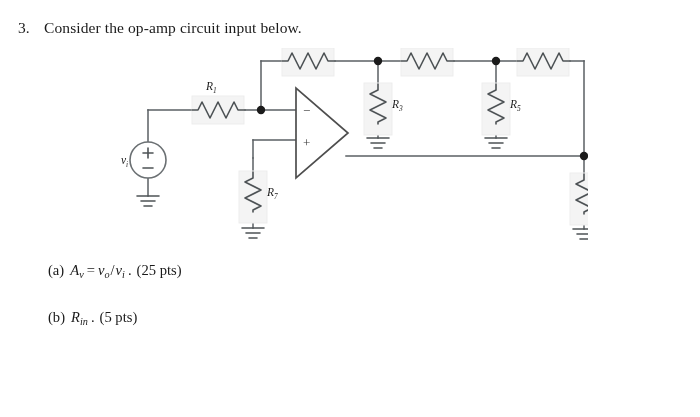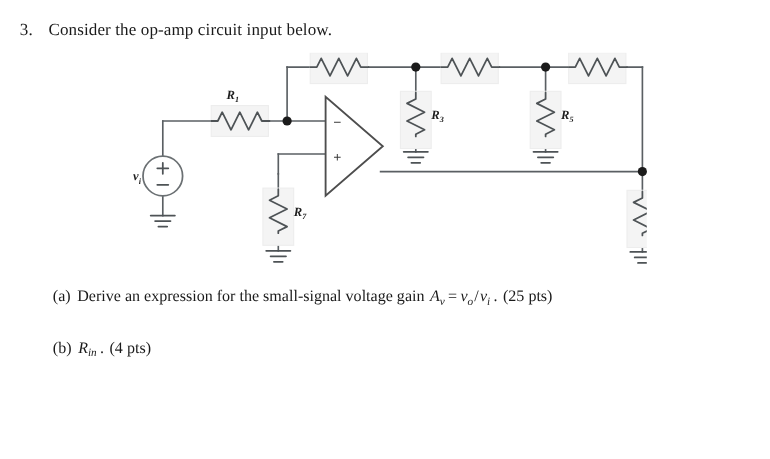--- a/index.html
+++ b/index.html
@@ -68,21 +68,20 @@
   .frac-slash { font-style: normal; margin: 0 1px; }
   .period { font-style: normal; margin-left: 3px; }
 
   
   #circuit-figure {
     position: absolute;
     left: 118px;
     top: 48px;
     width: 470px;
     height: 205px;
-    font-weight: bold;
   }
   #circuit-figure svg {
     display: block;
     width: 470px;
     height: 205px;
   }
   .wire {
     stroke: #5a5f63;
     stroke-width: 1.5;
     fill: none;
@@ -284,24 +283,23 @@
       <circle class="node-dot" cx="143" cy="62" r="4.2"></circle>
       <circle class="node-dot" cx="260" cy="13" r="4.2"></circle>
       <circle class="node-dot" cx="378" cy="13" r="4.2"></circle>
       <circle class="node-dot" cx="466" cy="108" r="4.2"></circle>
 
     </svg>
   </div>
 
   <div class="subq" id="subq-a">
     <span class="lbl">(a)</span>
-    <span class="txt">Derive an expression for the small-signal voltage gain</span>
     <span class="mvar"><span>A</span><span class="msub">v</span><span class="eq">=</span><span>v</span><span class="msub">o</span><span class="frac-slash">/</span><span>v</span><span class="msub">i</span><span class="period">.</span></span>
     <span class="pts">(25 pts)</span>
   </div>
 
   <div class="subq" id="subq-b">
     <span class="lbl">(b)</span>
     <span class="mvar"><span>R</span><span class="msub">in</span><span class="period">.</span></span>
-    <span class="pts">(4 pts)</span>
+    <span class="pts">(5 pts)</span>
   </div>
 
 </div>
 
 </body></html>

